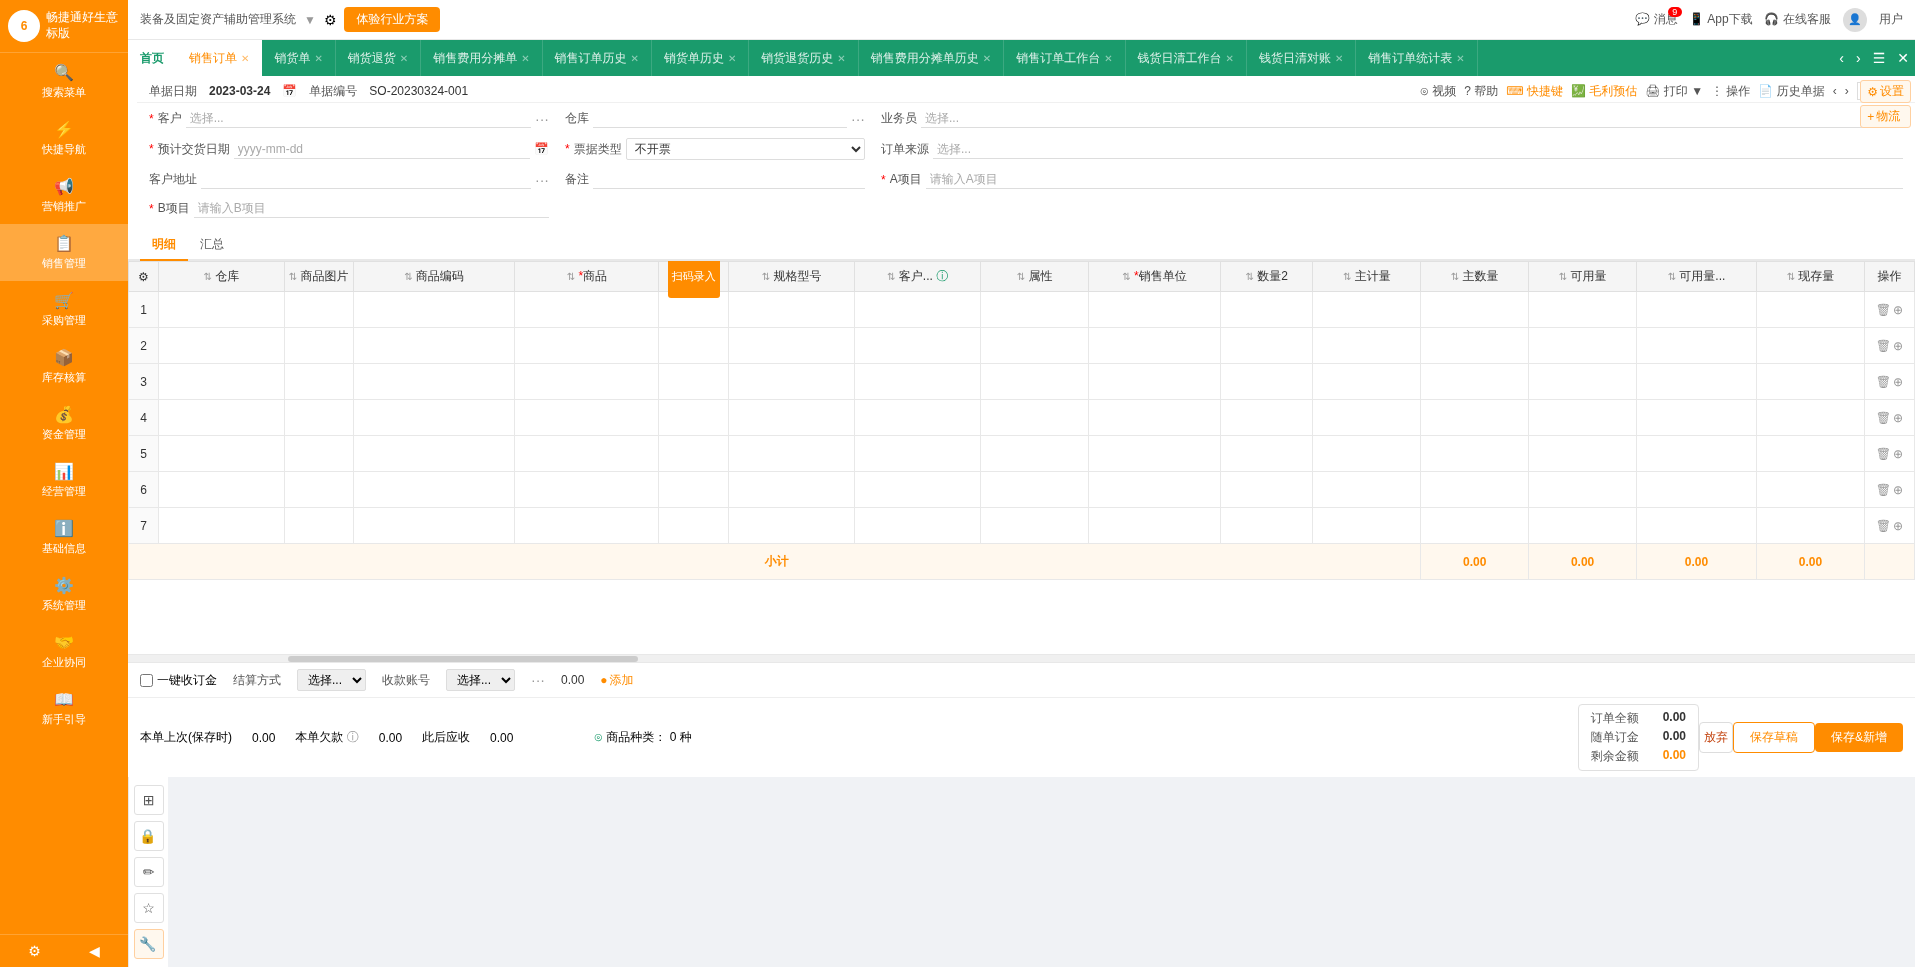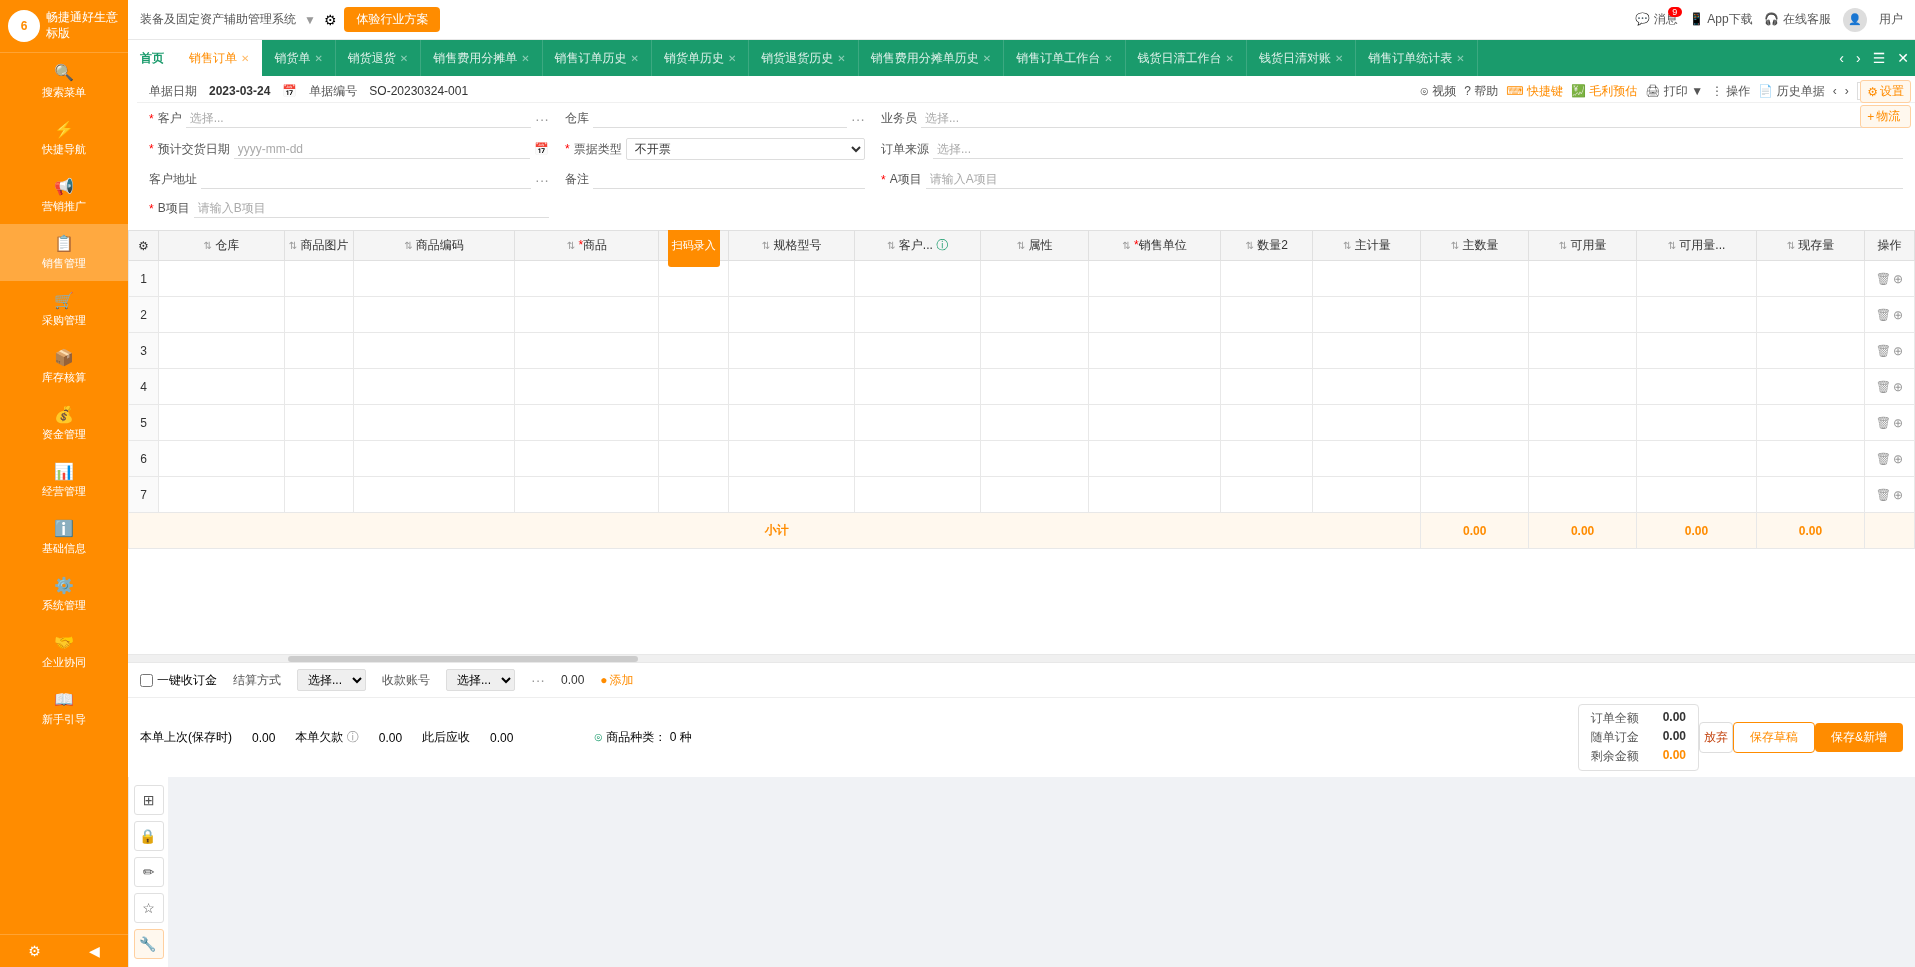--- a/index.html
+++ b/index.html
@@ -656,20 +656,24 @@
         <div class="form-field" style="max-width:400px;">
           <span style="color:red;">*</span>
           <span class="form-field-label">B项目</span>
           <input class="form-field-input" type="text" placeholder="请输入B项目" style="">
         </div>
       </div>
     </div>
 
     <div class="table-section">
 
+      <div class="table-tabs">
+        <div class="table-tab active">明细</div>
+        <div class="table-tab">汇总</div>
+      </div>
 
       <div class="table-wrapper">
         <table>
           <thead>
             <tr>
               <th class="col-settings">⚙</th>
               <th class="col-warehouse">
                 <span class="sort-icon">⇅</span> 仓库
               </th>
               <th class="col-img">

